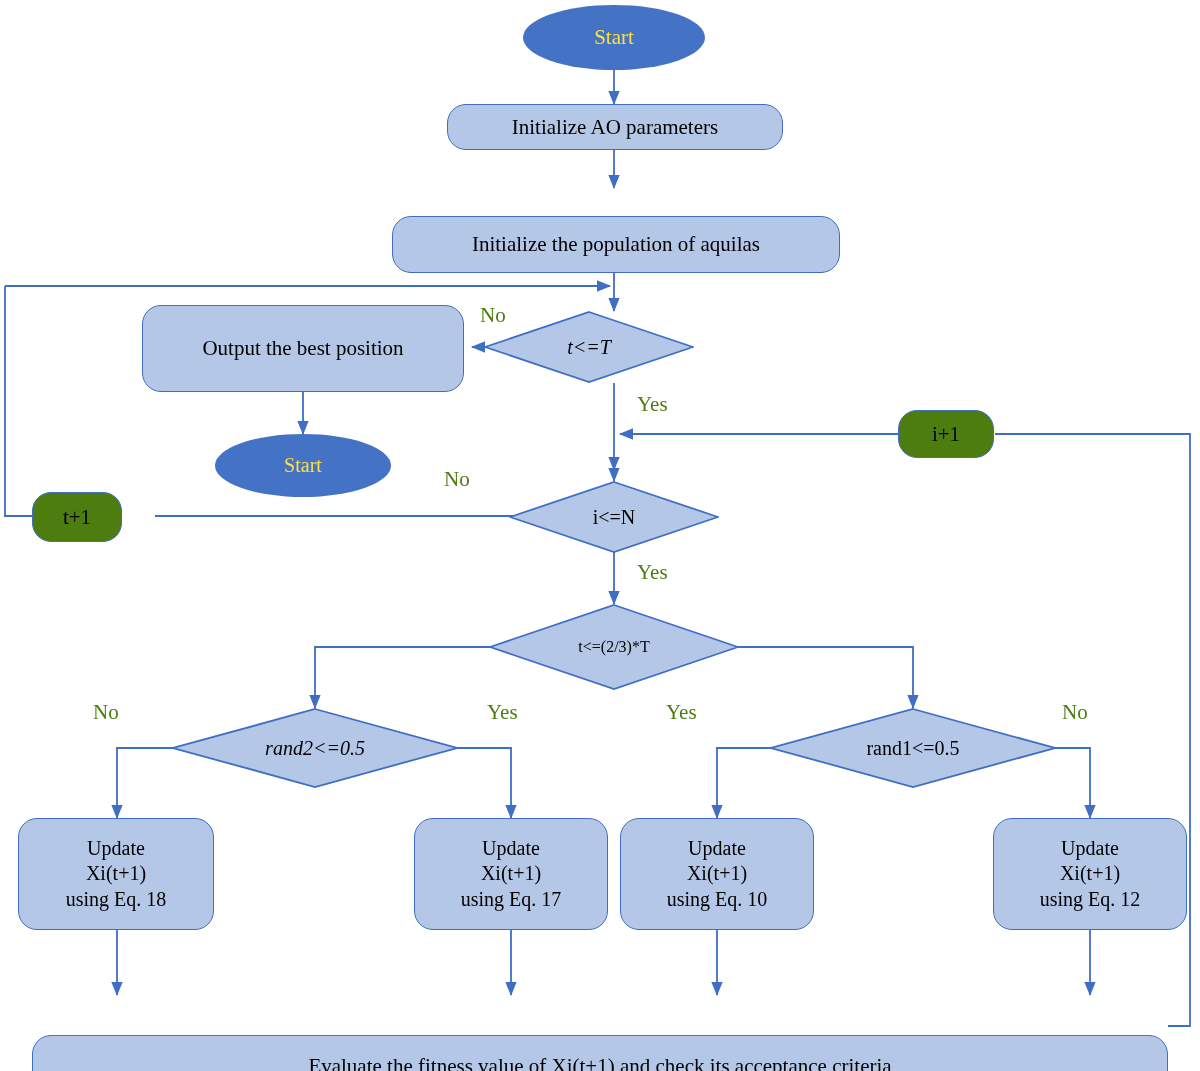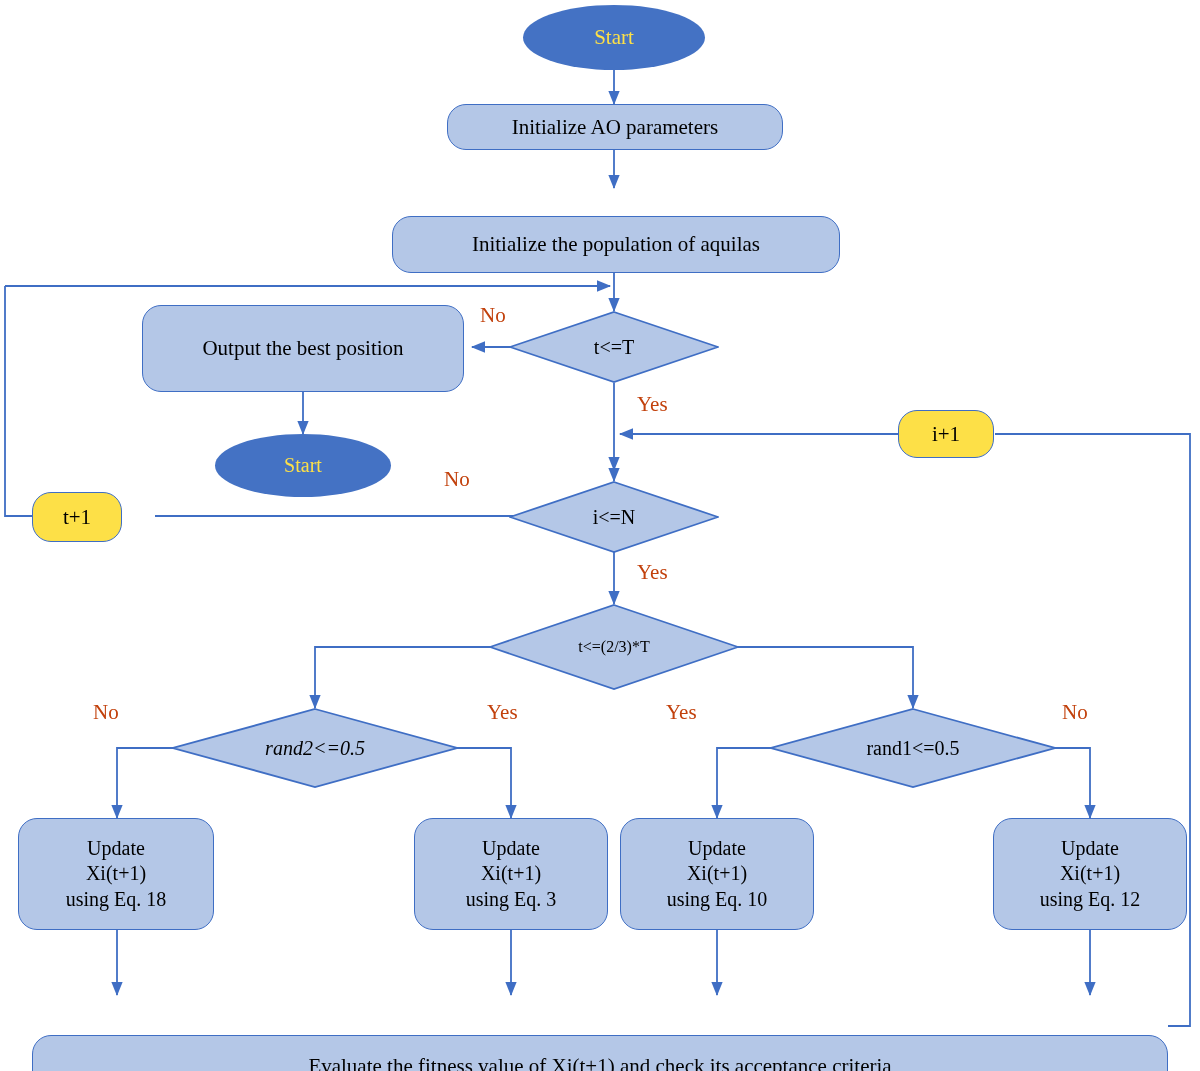--- a/index.html
+++ b/index.html
@@ -2,27 +2,27 @@
 <html><head>
 <meta charset="utf-8">
 <style>
   html,body{margin:0;padding:0;background:#ffffff;}
   body{width:1200px;height:1071px;font-family:"Liberation Serif",serif;}
   #stage{position:relative;width:1200px;height:1071px;overflow:hidden;background:#fff;}
   svg.edges{position:absolute;left:0;top:0;width:1200px;height:1071px;}
   .node{position:absolute;box-sizing:border-box;display:flex;align-items:center;
         justify-content:center;text-align:center;color:#000;}
   .rounded{border:1.6px solid #3f6ec4;border-radius:19px;background:#b4c7e7;}
-  .rounded.mid{background:#fde047;}
+  .rounded.mid{background:#4d7c0f;}
   .ellipse{border-radius:50%;background:#4472c4;color:#fde047;border:none;align-items:center;}
   .diamond-wrap{position:absolute;}
   .diamond-wrap svg{position:absolute;left:0;top:0;}
   .diamond-label{position:absolute;left:0;top:0;width:100%;height:100%;
       display:flex;align-items:center;justify-content:center;color:#000;}
-  .elabel{position:absolute;color:#c2410c;white-space:nowrap;}
+  .elabel{position:absolute;color:#4d7c0f;white-space:nowrap;}
   .multi{flex-direction:column;line-height:1.28;}
 </style>
 </head>
 <body>
 
 <div id="stage">
 
   <svg class="edges" viewBox="0 0 1200 1071" xmlns="http://www.w3.org/2000/svg">
     <defs>
       <marker id="arw" markerWidth="9" markerHeight="9" refX="7.4" refY="3.2" orient="auto" markerUnits="strokeWidth">
@@ -96,21 +96,21 @@
   </div>
 
   <div class="node rounded mid" style="left:32px;top:492px;width:90px;height:50px;font-size:21px;">
     <span>t+1</span>
   </div>
 
   <div class="node rounded mid" style="left:898px;top:410px;width:96px;height:48px;font-size:21px;">
     <span>i+1</span>
   </div>
 
-  <div class="diamond-wrap" style="left:509px;top:311px;width:210px;height:72px;">
+  <div class="diamond-wrap" style="left:484px;top:311px;width:210px;height:72px;font-style:italic;">
     <svg width="210" height="72" viewBox="0 0 210 72" xmlns="http://www.w3.org/2000/svg">
       <polygon points="105,1 209,36 105,71 1,36" fill="#b4c7e7" stroke="#3f6ec4" stroke-width="1.8"></polygon>
     </svg>
     <div class="diamond-label" style="font-size:20px;">
       <span>t&lt;=T</span>
     </div>
   </div>
 
   <div class="diamond-wrap" style="left:509px;top:481px;width:210px;height:72px;">
     <svg width="210" height="72" viewBox="0 0 210 72" xmlns="http://www.w3.org/2000/svg">
@@ -150,21 +150,21 @@
 
   <div class="node rounded multi" style="left:18px;top:818px;width:196px;height:112px;font-size:20px;">
     <span>Update</span>
     <span>Xi(t+1)</span>
     <span>using Eq. 18</span>
   </div>
 
   <div class="node rounded multi" style="left:414px;top:818px;width:194px;height:112px;font-size:20px;">
     <span>Update</span>
     <span>Xi(t+1)</span>
-    <span>using Eq. 3</span>
+    <span>using Eq. 17</span>
   </div>
 
   <div class="node rounded multi" style="left:620px;top:818px;width:194px;height:112px;font-size:20px;">
     <span>Update</span>
     <span>Xi(t+1)</span>
     <span>using Eq. 10</span>
   </div>
 
   <div class="node rounded multi" style="left:993px;top:818px;width:194px;height:112px;font-size:20px;">
     <span>Update</span>

